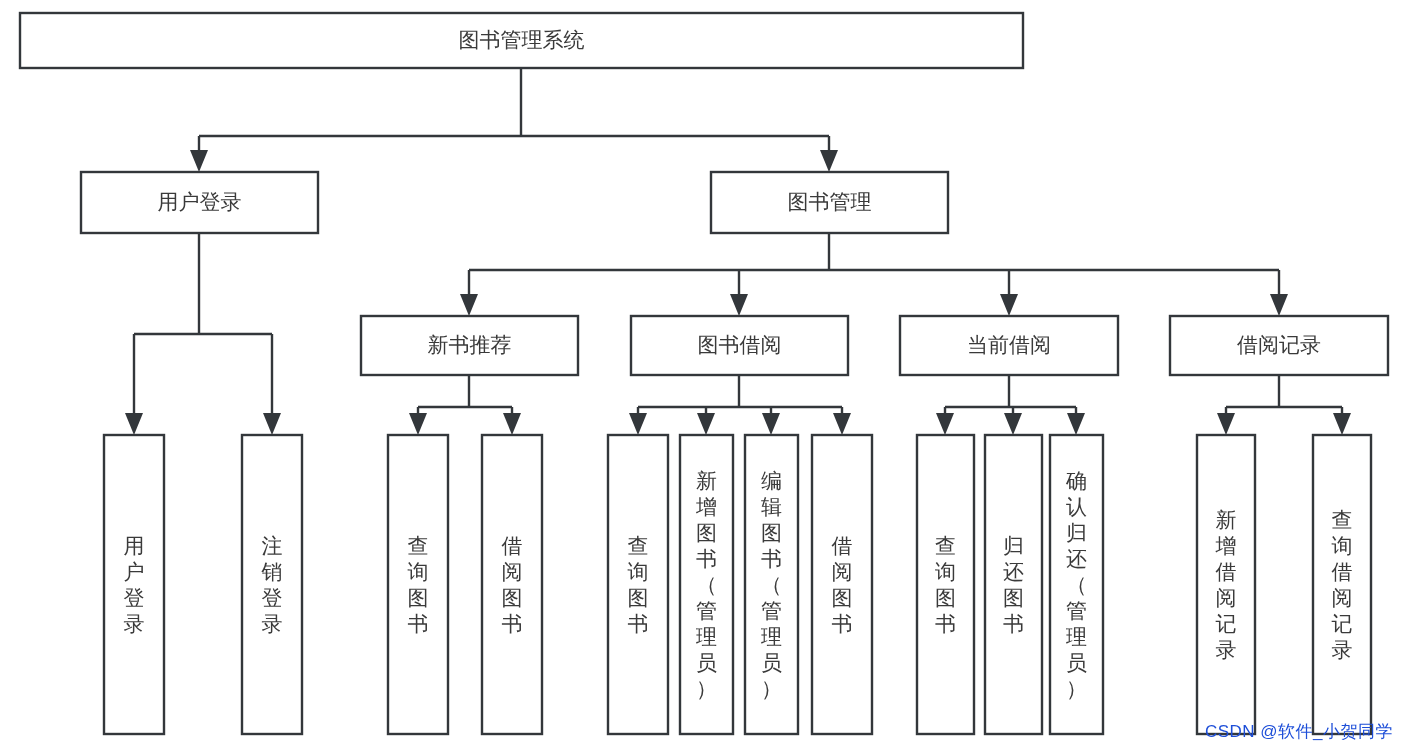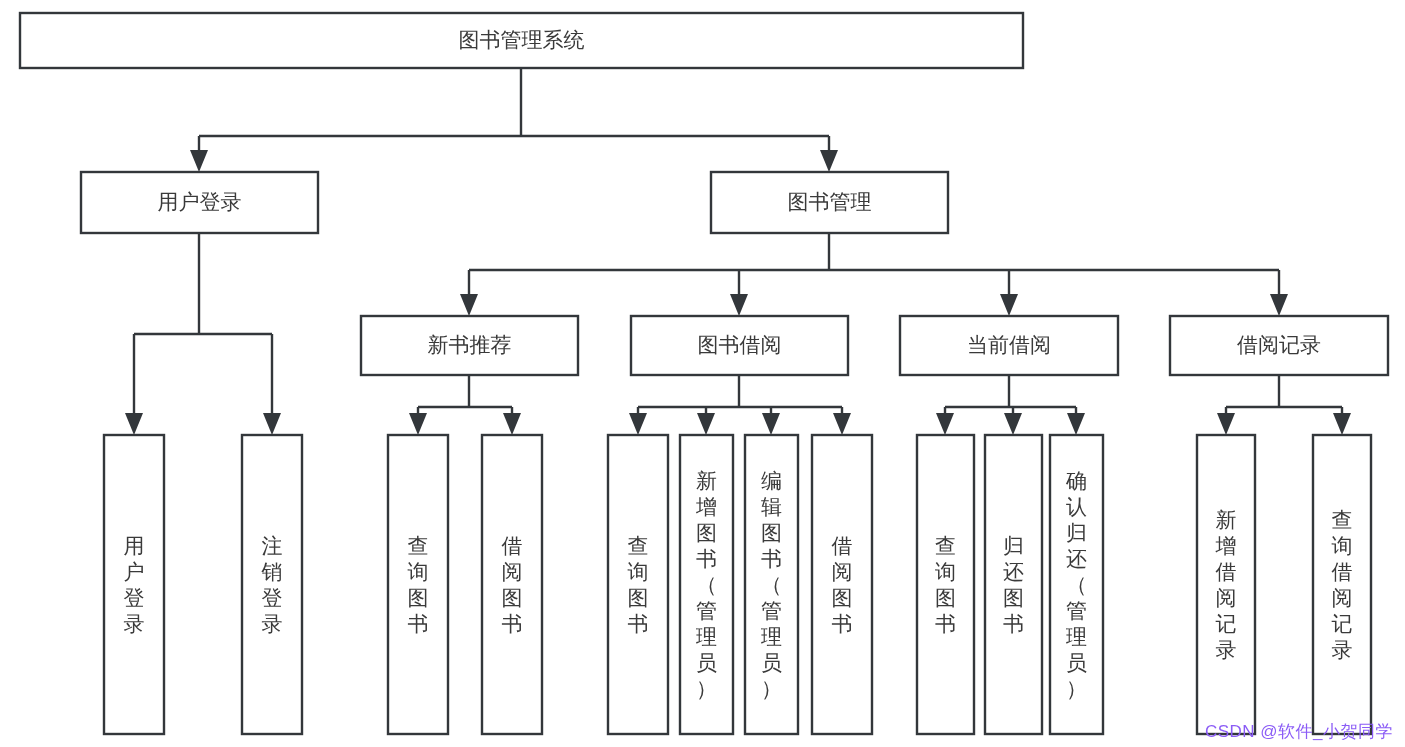--- a/index.html
+++ b/index.html
@@ -55,21 +55,21 @@
     font-family: "Liberation Sans", "DejaVu Sans", sans-serif;
     font-size: 21px;
     text-anchor: middle;
   }
   .watermark-text {
     position: absolute;
     right: 12px;
     bottom: 4px;
     font-family: "Liberation Sans", "DejaVu Sans", sans-serif;
     font-size: 17px;
-    color: #8b5cf6;
+    color: #1d4ed8;
     letter-spacing: 0.5px;
     white-space: nowrap;
     user-select: none;
   }
 </style>
 </head>
 <body>
 
 <div id="diagram-root">
   <svg class="diagram-canvas" viewBox="0 0 1405 747" xmlns="http://www.w3.org/2000/svg">

